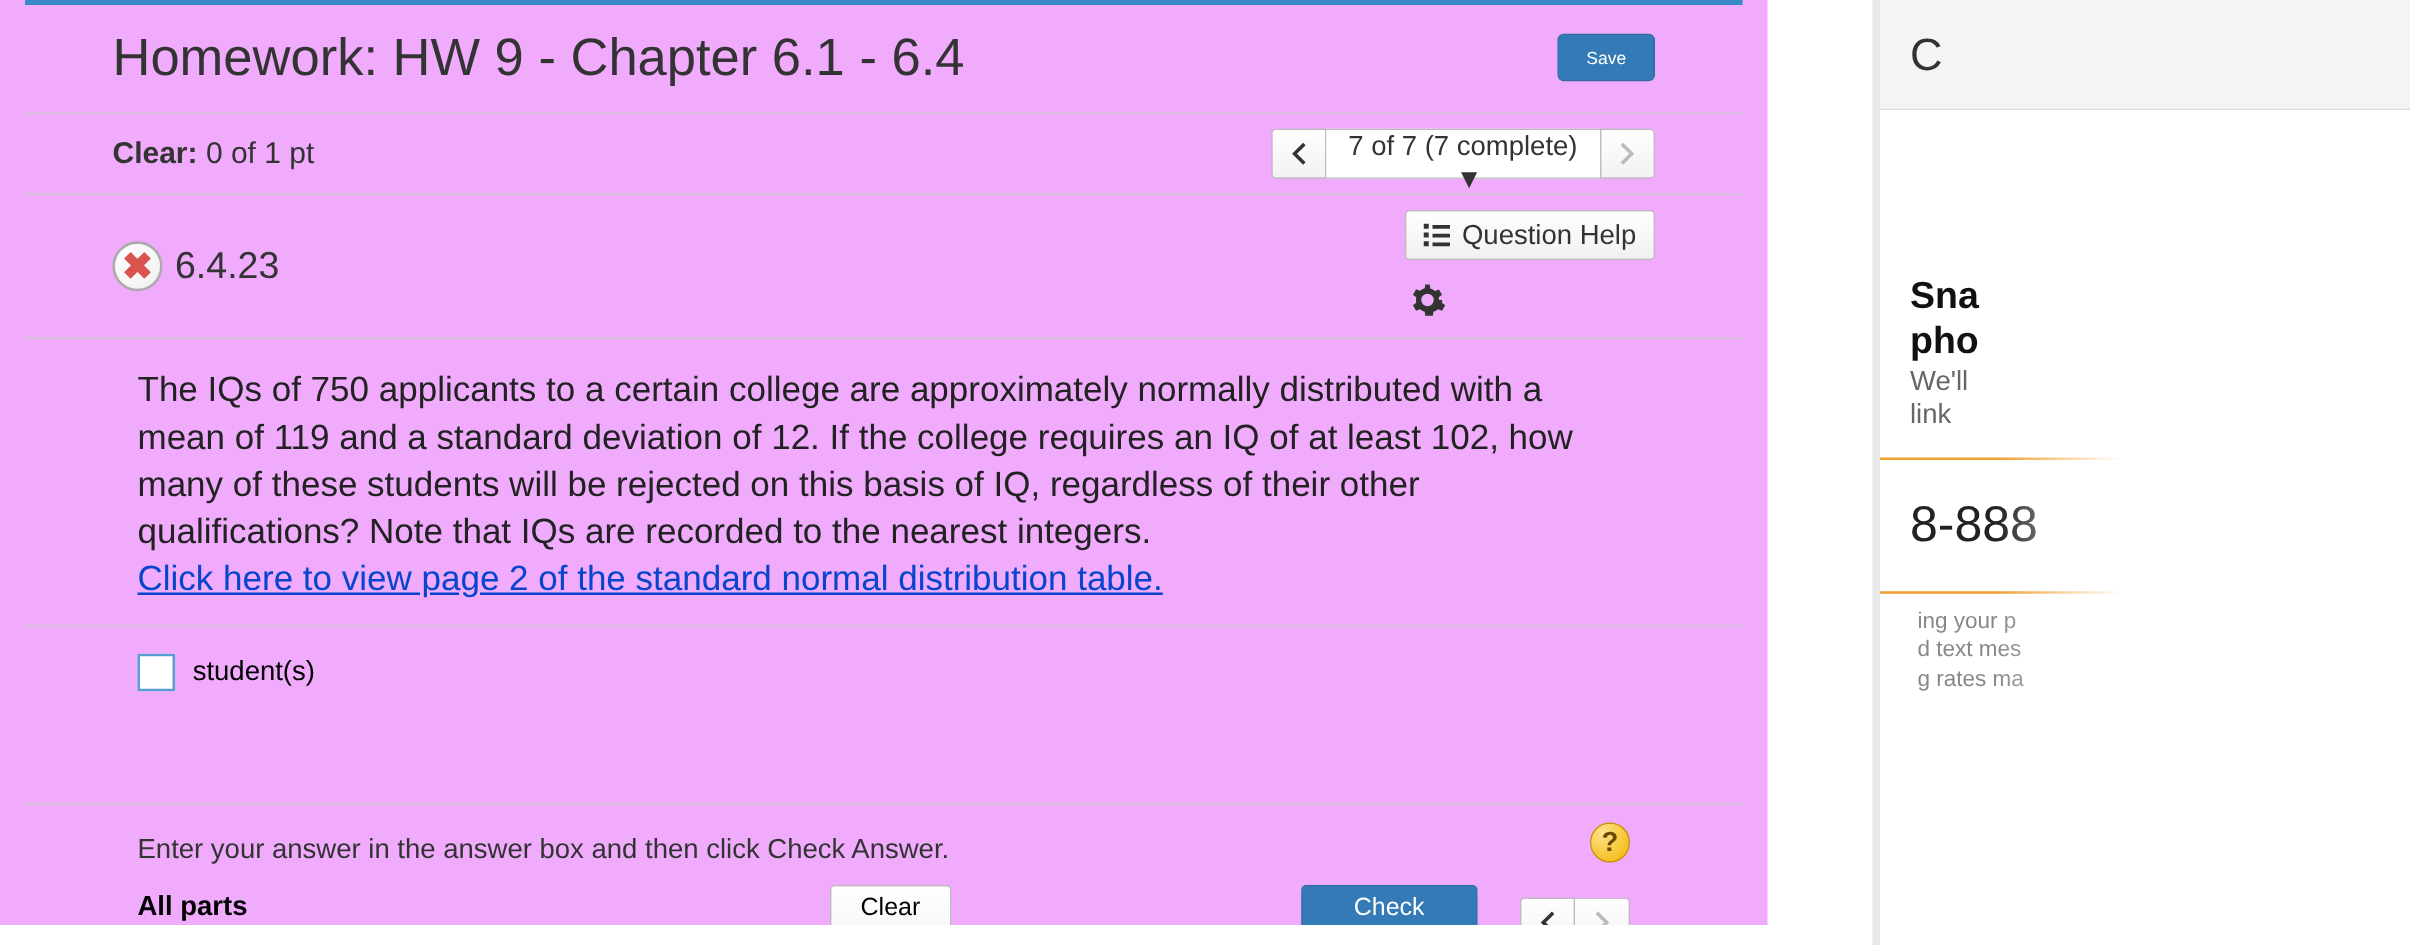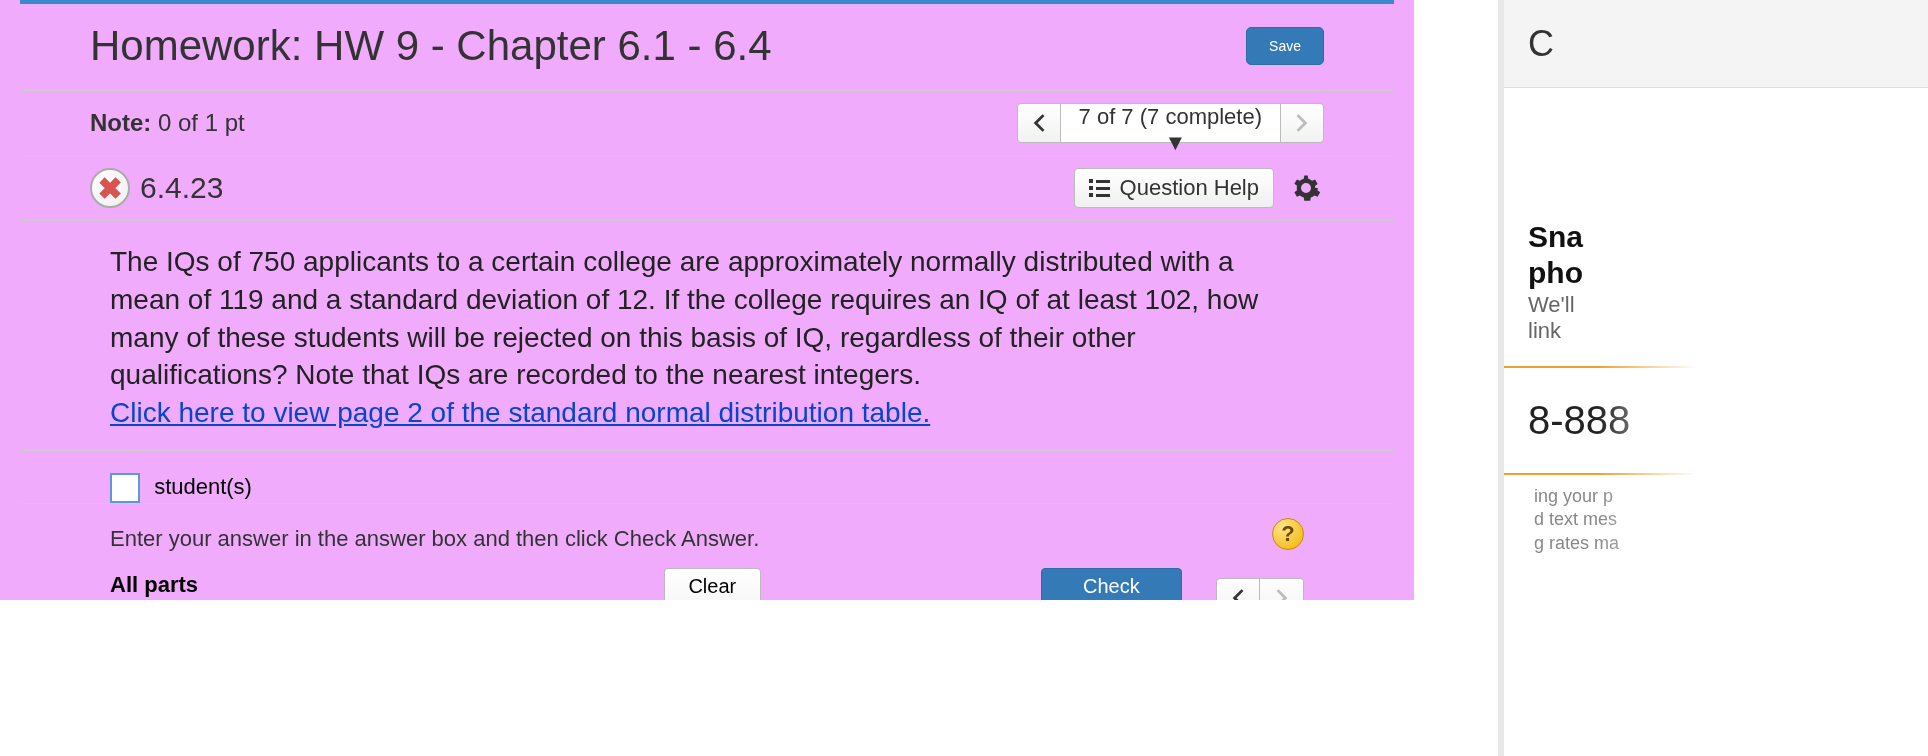--- a/index.html
+++ b/index.html
@@ -101,21 +101,21 @@
     .x-circle {
       width: 40px; height: 40px;
       border: 2px solid #aaa;
       border-radius: 50%;
       display: flex; align-items: center; justify-content: center;
       color: #d9534f;
       font-weight: 700;
       font-size: 30px;
       background: radial-gradient(circle at 30% 30%, #fff, #eee);
     }
-    .q-right { display: flex; align-items: center; gap: 14px; }
+    .q-right { display: flex; align-items: flex-start; gap: 14px; flex-direction: column; }
     .qhelp-btn {
       border: 1px solid #bbb;
       background: linear-gradient(#fff,#f0f0f0);
       border-radius: 4px;
       padding: 6px 14px;
       font-size: 22px;
       display: flex;
       align-items: center;
       gap: 10px;
       cursor: pointer;
@@ -163,20 +163,21 @@
       border: 2px solid #5b9bd5;
       margin-right: 8px;
       vertical-align: middle;
       font-size: 16px;
       text-align: center;
     }
     .round-note { color: #333; margin-top: 6px; }
     .footer-row {
       padding: 22px 90px 8px 90px;
       border-top: 1px solid #ccc;
+      margin-top: 90px;
       font-size: 22px;
       color: #333;
       position: relative;
     }
     .help-circle {
       position: absolute;
       right: 90px;
       top: 14px;
       width: 32px; height: 32px;
       border-radius: 50%;
@@ -291,21 +292,21 @@
 <div class="main-area">
   <div class="top-accent"></div>
 
   <div class="header-row">
     <h1 class="page-title">Homework: HW 9 - Chapter 6.1 - 6.4</h1>
     <button class="save-btn">Save</button>
   </div>
 
   <div class="score-row">
     <div class="score-left">
-      <b>Note:</b>
+      <b>Clear:</b>
       <span>0 of 1 pt</span>
     </div>
     <div class="nav-group">
       <div class="nav-btn">
         <svg width="14" height="18" viewBox="0 0 10 16">
             <path d="M9 1 L2 8 L9 15" stroke="#333" stroke-width="2.5" fill="none"></path>
           </svg>
       </div>
       <div class="nav-center">
         <span>7 of 7 (7 complete)</span>

